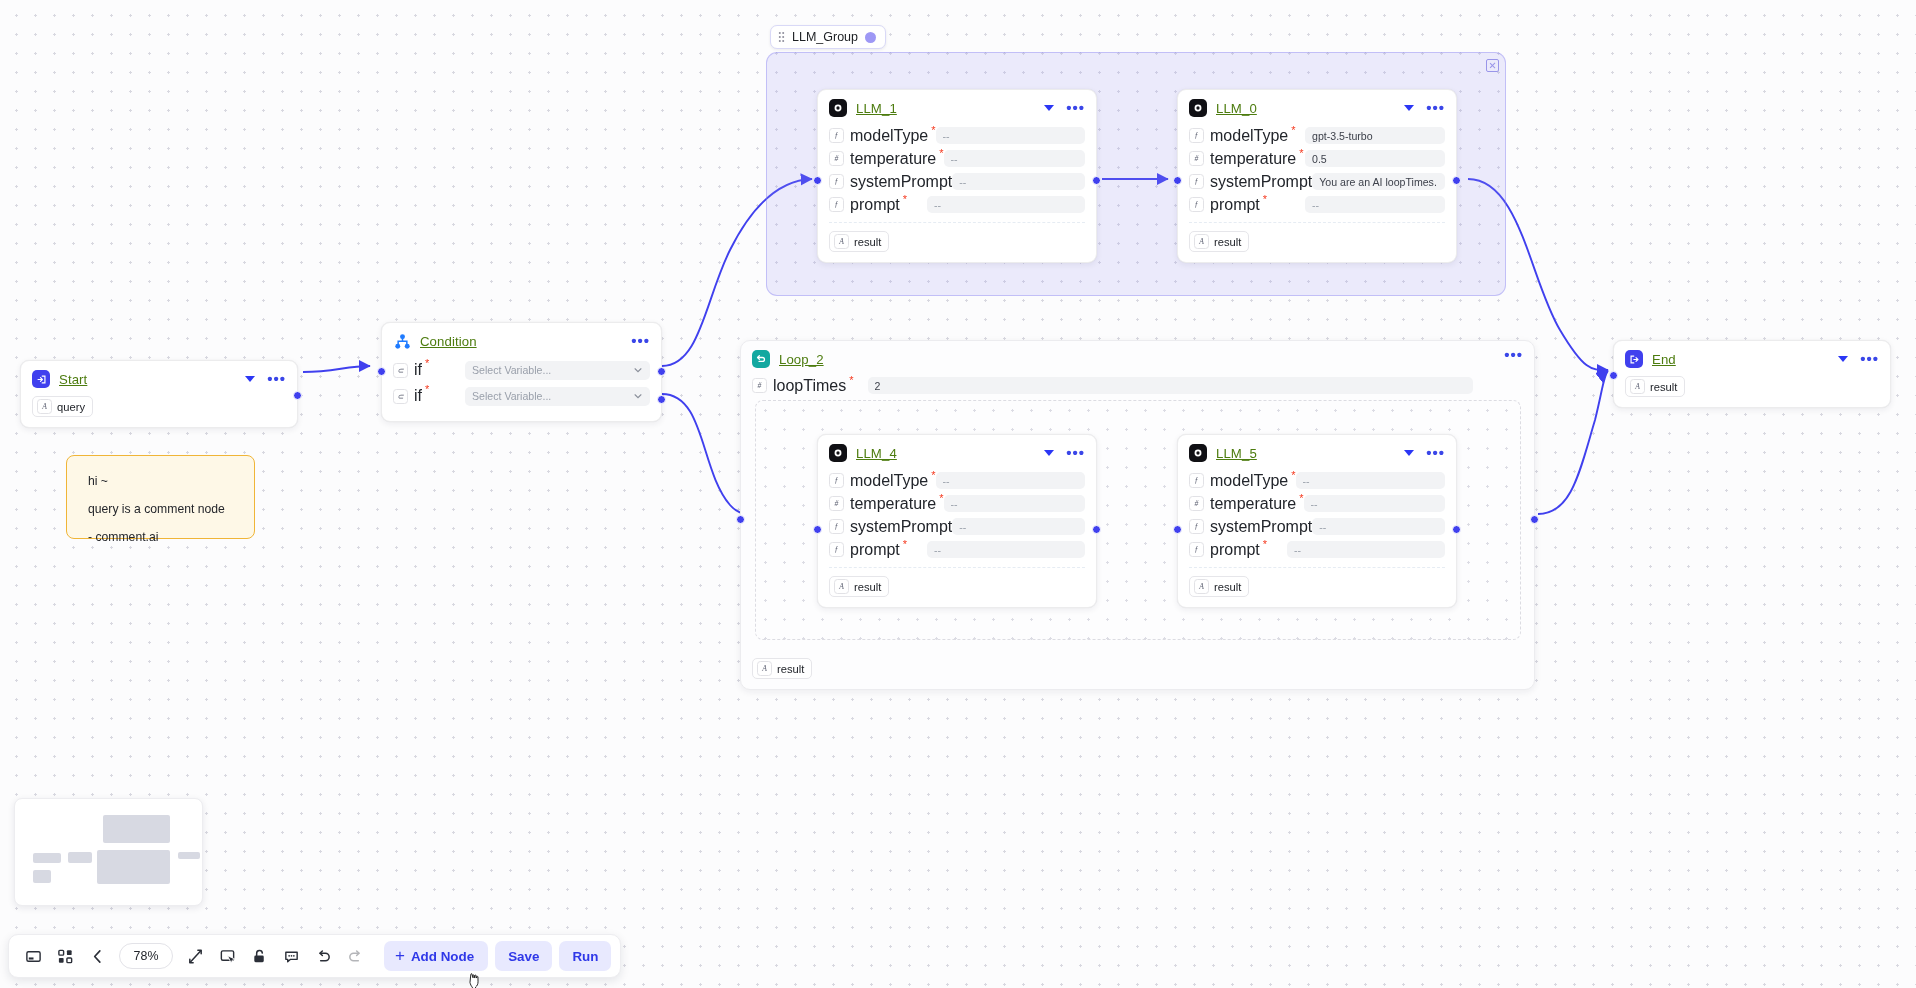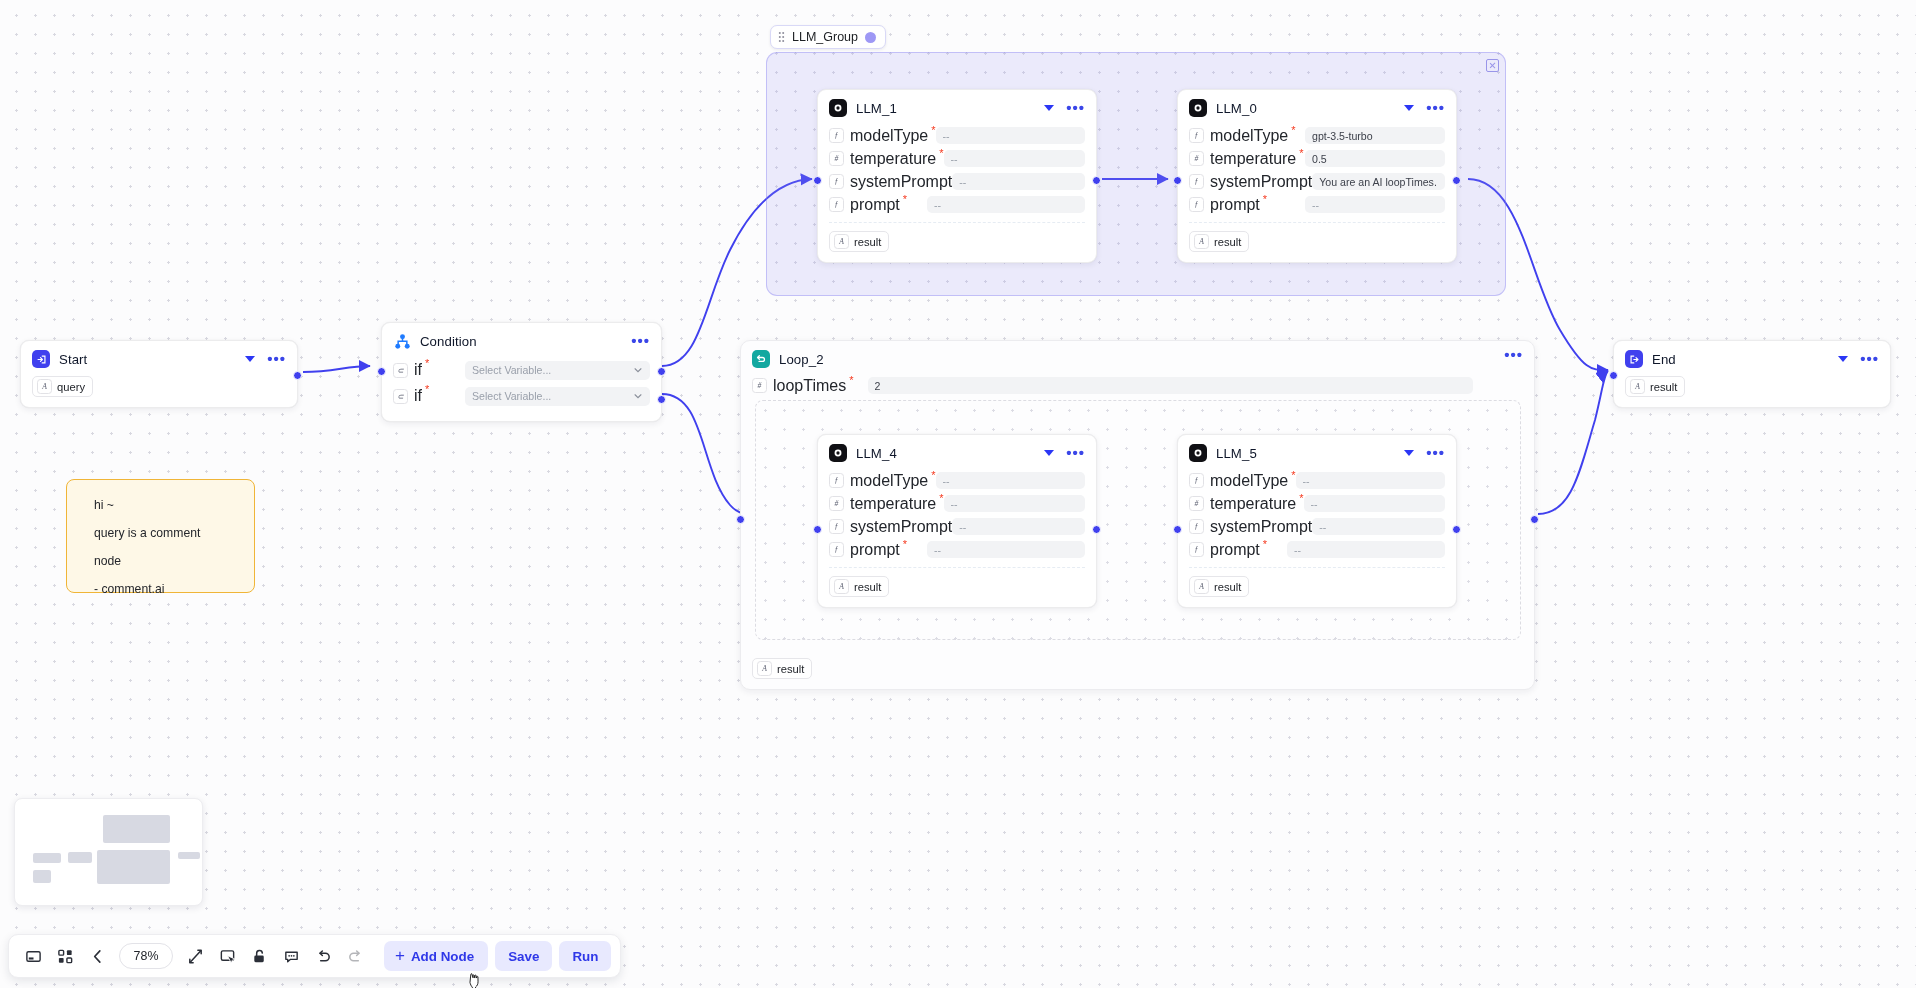--- a/index.html
+++ b/index.html
@@ -24,21 +24,21 @@
     background: #fff;
     border: 1px solid #ececed;
     border-radius: 9px;
     box-shadow: 0 2px 6px rgba(22,26,50,.07), 0 0 1px rgba(22,26,50,.10);
   }
   .node-head {
     display: flex; align-items: center;
     gap: 9px;
     padding: 9px 11px 7px 11px;
   }
-  .node-title { font-size: 13.2px; color: #0f172a; letter-spacing: .1px; white-space: nowrap; }
+  .node-title { font-size: 13.2px; color: #4d7c0f; letter-spacing: .1px; white-space: nowrap; text-decoration: underline; }
   .node-head-spacer { flex: 1; }
   .caret {
     width: 0; height: 0;
     border-left: 5px solid transparent;
     border-right: 5px solid transparent;
     border-top: 6px solid #2b37f5;
     margin-right: 3px;
   }
   .dots { color: #3a46e8; font-size: 15px; line-height: 8px; letter-spacing: 1px; font-weight: 700; }
   .node-body { padding: 0 11px 10px 11px; }
@@ -146,25 +146,25 @@
     position: absolute; left: 14px; top: 59px; width: 766px; height: 240px;
     border: 1px dashed #dcdce2; border-radius: 8px;
     background-image: radial-gradient(circle, #dcdce4 1.05px, transparent 1.05px);
     background-size: 19px 19px;
   }
   #loop-foot { position: absolute; left: 11px; bottom: 10px; }
   #loop-dots { position:absolute; right: 11px; top: 10px; }
 
   
   #comment-node {
-    position: absolute; left: 66px; top: 479px; width: 189px; height: 114px;
+    position: absolute; left: 66px; top: 455px; width: 189px; height: 84px;
     background: #fef8e7;
     border: 1px solid #f0b537;
     border-radius: 8px;
-    padding: 11px 27px;
+    padding: 11px 21px;
   }
   #comment-node p { font-size: 12.2px; color: #24262b; line-height: 28px; }
 
   
   #minimap {
     position: absolute; left: 14px; top: 798px; width: 189px; height: 108px;
     background: #fff; border: 1px solid #ededf0; border-radius: 8px;
     box-shadow: 0 2px 7px rgba(22,26,50,.09);
   }
   #minimap-inner { position:absolute; inset: 8px; }
@@ -235,21 +235,21 @@
 
   <div id="llm-group-box">
     <div id="group-expand"></div>
   </div>
   <div id="llm-group-chip">
     <span class="grip"></span>
     <span>LLM_Group</span>
     <span class="color-dot"></span>
   </div>
 
-  <div class="node" style="left:20px; top:340px; width:278px;">
+  <div class="node" style="left:20px; top:360px; width:278px;">
     <div class="node-head">
       <span class="nicon" style="background:#4040ee">
         <svg width="11" height="11" viewBox="0 0 16 16">
             <path d="M9 3h4v10H9" fill="none" stroke="#fff" stroke-width="1.7" stroke-linecap="round"></path>
             <path d="M3 8h6M6.5 5.2 9.3 8l-2.8 2.8" fill="none" stroke="#fff" stroke-width="1.7" stroke-linecap="round" stroke-linejoin="round"></path>
           </svg>
       </span>
       <span class="node-title">Start</span>
       <span class="node-head-spacer"></span>
       <span class="caret"></span>

